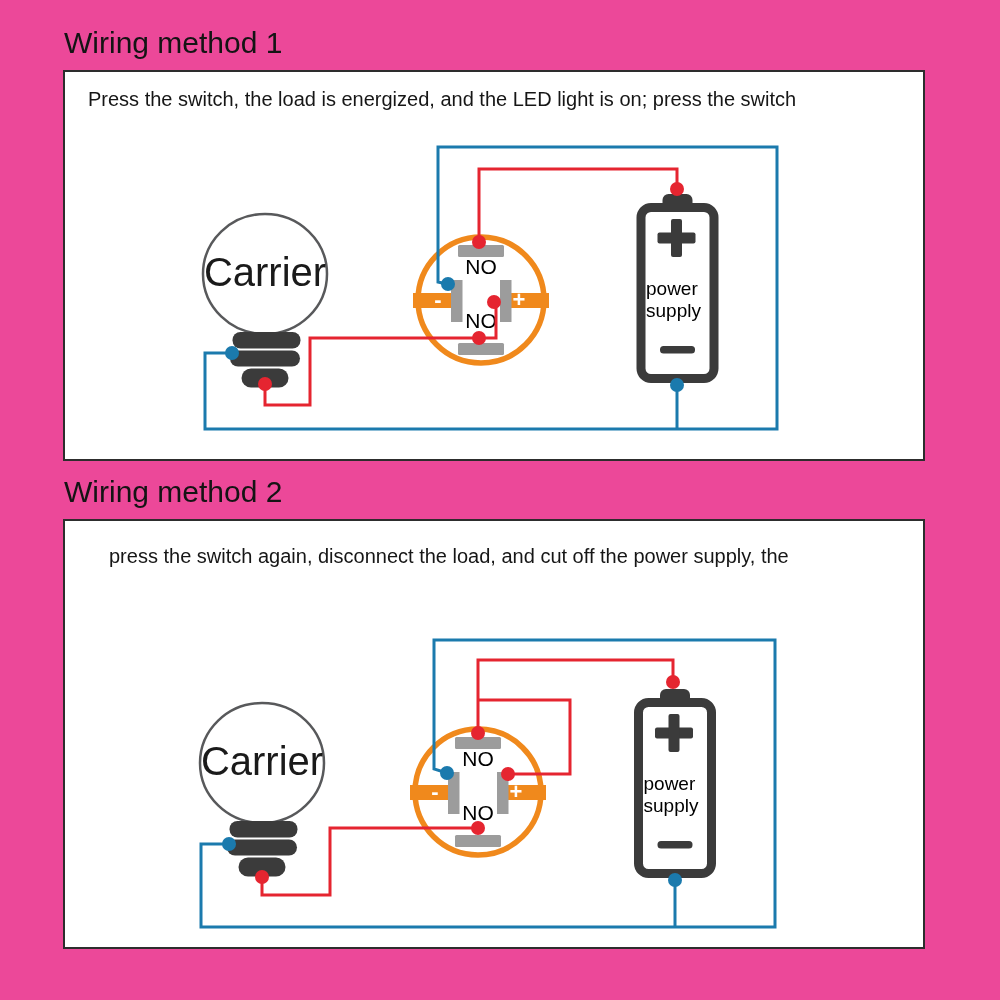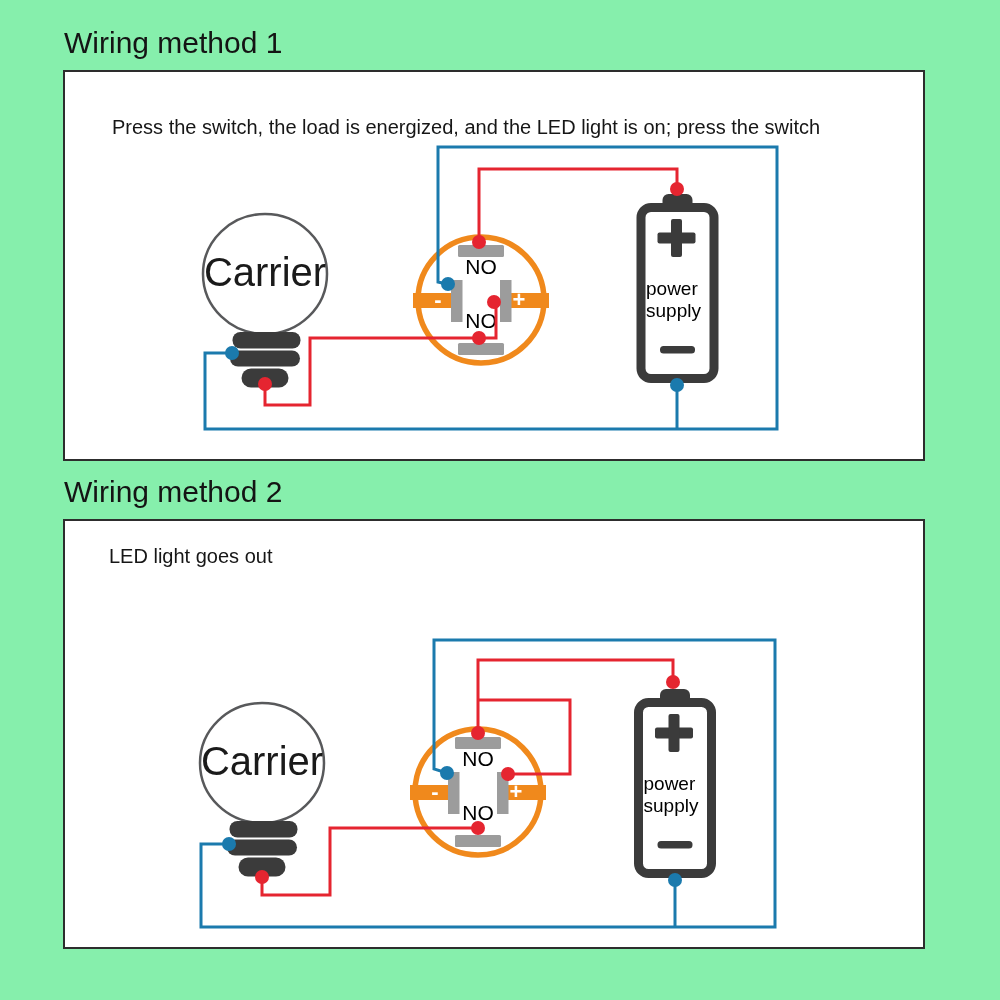--- a/index.html
+++ b/index.html
@@ -1,17 +1,17 @@
 <!DOCTYPE html>
 <html><head>
 <meta charset="utf-8">
 <style>
   html,body{margin:0;padding:0;background:#fff;}
   body{font-family:"Liberation Sans",sans-serif;color:#141414;}
-  .stage{position:relative;width:1000px;height:1000px;background:#86efac;overflow:hidden;}
+  .stage{position:relative;width:1000px;height:1000px;background:#ec4899;overflow:hidden;}
   .section-title{position:absolute;font-size:30px;font-weight:400;color:#141414;white-space:nowrap;}
   .diagram-box{position:absolute;background:#fff;border:2.5px solid #2d2d2d;box-sizing:border-box;}
   .desc{position:absolute;font-size:20px;line-height:25px;color:#161616;}
   .desc div{white-space:nowrap;}
   svg.overlay{position:absolute;left:0;top:0;}
   
   .wire{fill:none;stroke-width:3;stroke-linejoin:miter;stroke-linecap:butt;}
   .wire.red{stroke:#e52530;}
   .wire.blue{stroke:#1b7aad;}
   .dot-red{fill:#e52530;}
@@ -23,30 +23,30 @@
 </style>
 </head>
 <body>
 
 <div class="stage">
 
   <div class="section-title" style="left:64px;top:26px;">Wiring method 1</div>
 
   <div class="diagram-box" style="left:63px;top:70px;width:862px;height:391px;"></div>
 
-  <div class="desc" style="left:112px;top:87px;margin-top:28px;">
+  <div class="desc" style="left:88px;top:87px;">
     <div>Press the switch, the load is energized, and the LED light is on; press the switch</div>
   </div>
 
   <div class="section-title" style="left:64px;top:475px;">Wiring method 2</div>
 
   <div class="diagram-box" style="left:63px;top:519px;width:862px;height:430px;"></div>
 
   <div class="desc" style="left:109px;top:544px;">
-    <div>LED light goes out</div>
+    <div>press the switch again, disconnect the load, and cut off the power supply, the</div>
   </div>
 
   <svg class="overlay" width="1000" height="1000" viewBox="0 0 1000 1000">
     <defs>
 
       <g id="sym-bulb">
         <ellipse cx="0" cy="0" rx="62" ry="60" fill="#fff" stroke="#58595b" stroke-width="2.5"></ellipse>
         <text class="carrier" x="0" y="12">Carrier</text>
         <rect x="-32.5" y="58" width="68" height="16.5" rx="8" fill="#3b3b3b"></rect>
         <rect x="-35" y="76.5" width="70" height="16" rx="8" fill="#3b3b3b"></rect>

